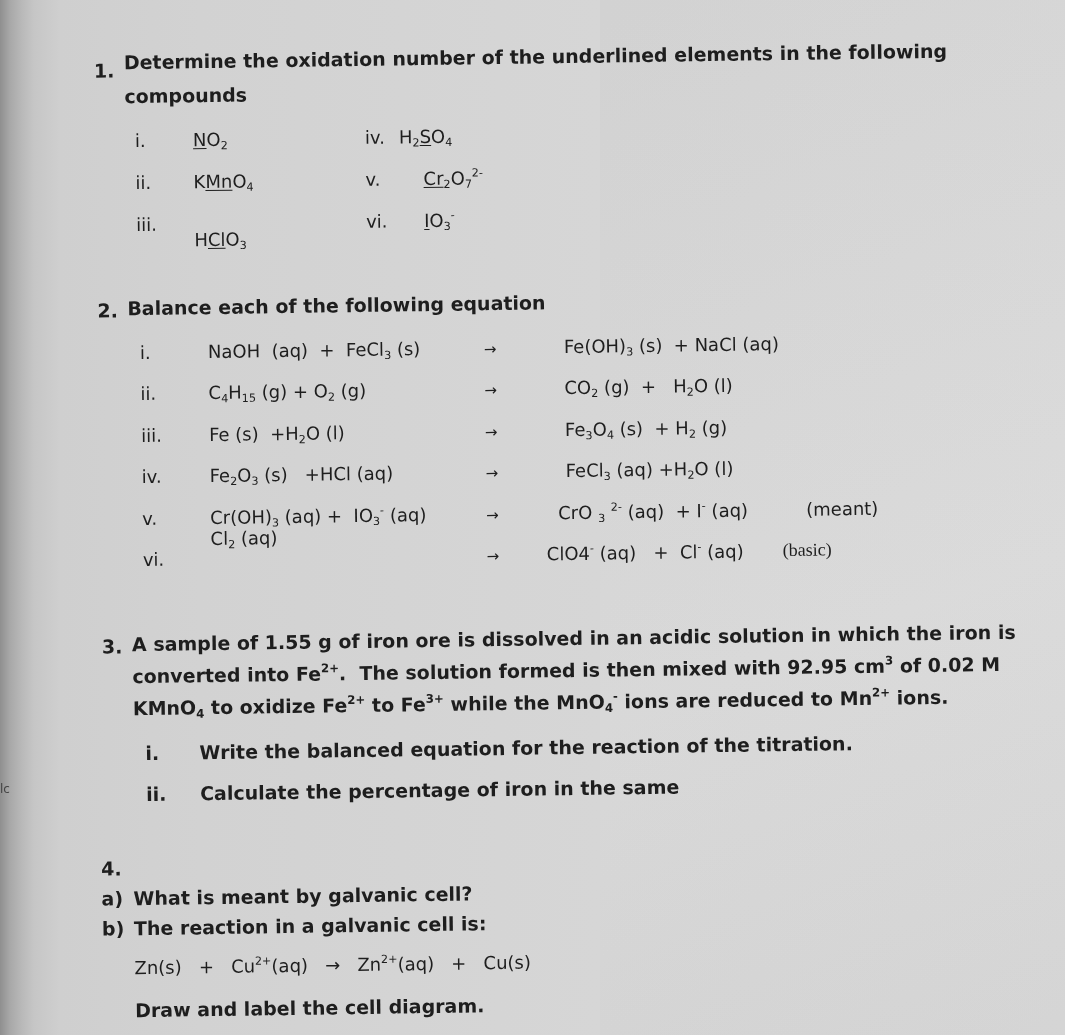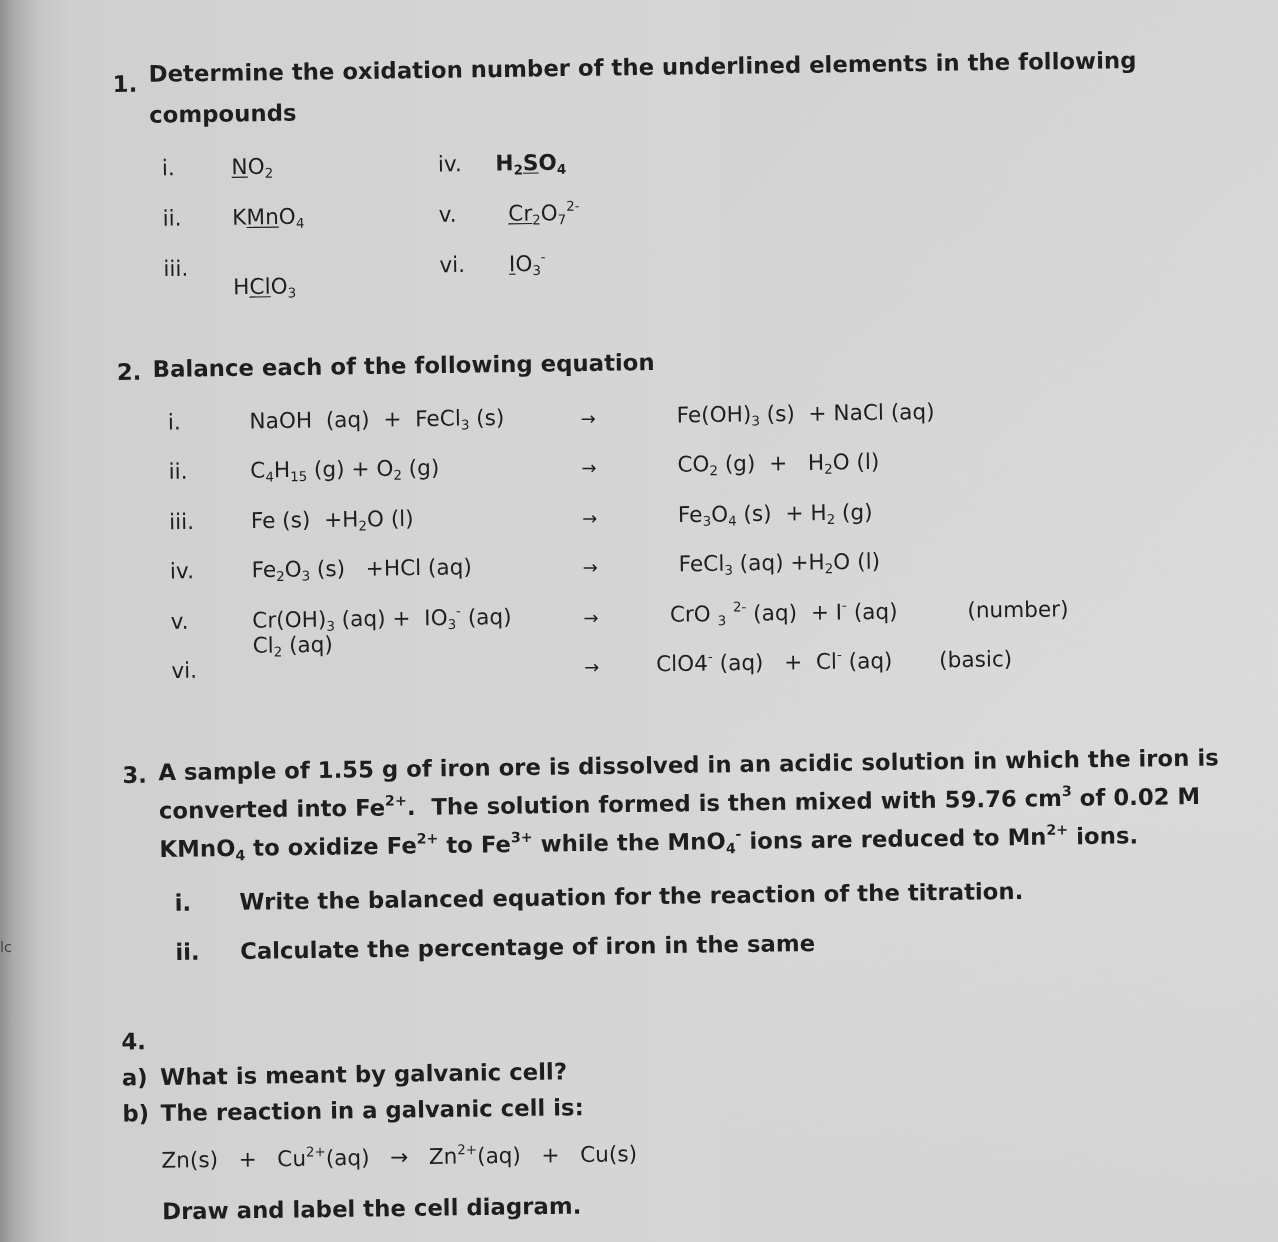--- a/index.html
+++ b/index.html
@@ -40,21 +40,21 @@
   <div class="abs t" style="left:140px; top:125px;">i.</div>
   <div class="abs t" style="left:198px; top:125px;"><span class="u">N</span>O<sub>2</sub></div>
 
   <div class="abs t" style="left:140px; top:167px;">ii.</div>
   <div class="abs t" style="left:198px; top:167px;"><span>K</span><span class="u">Mn</span>O<sub>4</sub></div>
 
   <div class="abs t" style="left:140px; top:209px;">iii.</div>
   <div class="abs t" style="left:198px; top:225px;"><span>H</span><span class="u">Cl</span>O<sub>3</sub></div>
 
   <div class="abs t" style="left:370px; top:125px;">iv.</div>
-  <div class="abs t" style="left:418px; top:125px;font-weight:bold;">H<sub>2</sub><span class="u">S</span>O<sub>4</sub></div>
+  <div class="abs t" style="left:404px; top:125px;">H<sub>2</sub><span class="u">S</span>O<sub>4</sub></div>
 
   <div class="abs t" style="left:370px; top:167px;">v.</div>
   <div class="abs t" style="left:428px; top:167px;text-align:right;"><span class="u"><span>Cr</span><sub>2</sub></span>O<sub>7</sub><sup>2-</sup></div>
 
   <div class="abs t" style="left:370px; top:209px;">vi.</div>
   <div class="abs t" style="left:428px; top:209px;"><span class="u">I</span>O<sub>3</sub><sup>-</sup></div>
 
   <div class="abs q" style="left:100px; top:294px;">2.</div>
   <div class="abs q" style="left:130px; top:292px;">Balance each of the following equation</div>
 
@@ -75,31 +75,31 @@
 
   <div class="abs t" style="left:142px; top:461px;">iv.</div>
   <div class="abs t" style="left:210px; top:461px;">Fe<sub>2</sub>O<sub>3</sub> (s) &nbsp;&nbsp;+HCl (aq)</div>
   <div class="abs arrow" style="left:486px; top:464px;">→</div>
   <div class="abs t" style="left:566px; top:461px;">FeCl<sub>3</sub> (aq) +H<sub>2</sub>O (l)</div>
 
   <div class="abs t" style="left:142px; top:503px;">v.</div>
   <div class="abs t" style="left:210px; top:503px;">Cr(OH)<sub>3</sub> (aq) + &nbsp;IO<sub>3</sub><sup>-</sup> (aq)</div>
   <div class="abs arrow" style="left:486px; top:506px;">→</div>
   <div class="abs t" style="left:558px; top:503px;">CrO <sub>3</sub> <sup>2-</sup> (aq) &nbsp;+ I<sup>-</sup> (aq)</div>
-  <div class="abs t" style="left:806px; top:503px;">(number)</div>
+  <div class="abs t" style="left:806px; top:503px;">(meant)</div>
 
   <div class="abs t" style="left:142px; top:544px;">vi.</div>
   <div class="abs t" style="left:210px; top:524px;">Cl<sub>2</sub> (aq)</div>
   <div class="abs arrow" style="left:486px; top:547px;">→</div>
   <div class="abs t" style="left:546px; top:544px;">ClO4<sup>-</sup> (aq) &nbsp;&nbsp;+ &nbsp;Cl<sup>-</sup> (aq)</div>
-  <div class="abs t" style="left:782px; top:544px;">(basic)</div>
+  <div class="abs t" style="left:782px; top:544px;font-family:Liberation Serif, serif;">(basic)</div>
 
   <div class="abs q" style="left:100px; top:630px;">3.</div>
   <div class="abs q" style="left:130px; top:628px;">A sample of 1.55 g of iron ore is dissolved in an acidic solution in which the iron is</div>
-  <div class="abs q" style="left:130px; top:660px;">converted into Fe<sup>2+</sup>. &nbsp;The solution formed is then mixed with <span>59.76</span> cm<sup>3</sup> of <span>0.02 M</span></div>
+  <div class="abs q" style="left:130px; top:660px;">converted into Fe<sup>2+</sup>. &nbsp;The solution formed is then mixed with <span>92.95</span> cm<sup>3</sup> of <span>0.02 M</span></div>
   <div class="abs q" style="left:130px; top:692px;">KMnO<sub>4</sub> to oxidize Fe<sup>2+</sup> to Fe<sup>3+</sup> while the MnO<sub>4</sub><sup>-</sup> ions are reduced to Mn<sup>2+</sup> ions.</div>
 
   <div class="abs q" style="left:142px; top:737px;">i.</div>
   <div class="abs q" style="left:196px; top:737px;">Write the balanced equation for the reaction of the titration.</div>
   <div class="abs q" style="left:142px; top:778px;">ii.</div>
   <div class="abs q" style="left:196px; top:778px;">Calculate the percentage of iron in the same</div>
 
   <div class="abs q" style="left:96px; top:852px;">4.</div>
   <div class="abs q" style="left:96px; top:882px;">a)</div>
   <div class="abs q" style="left:128px; top:882px;">What is meant by galvanic cell?</div>

